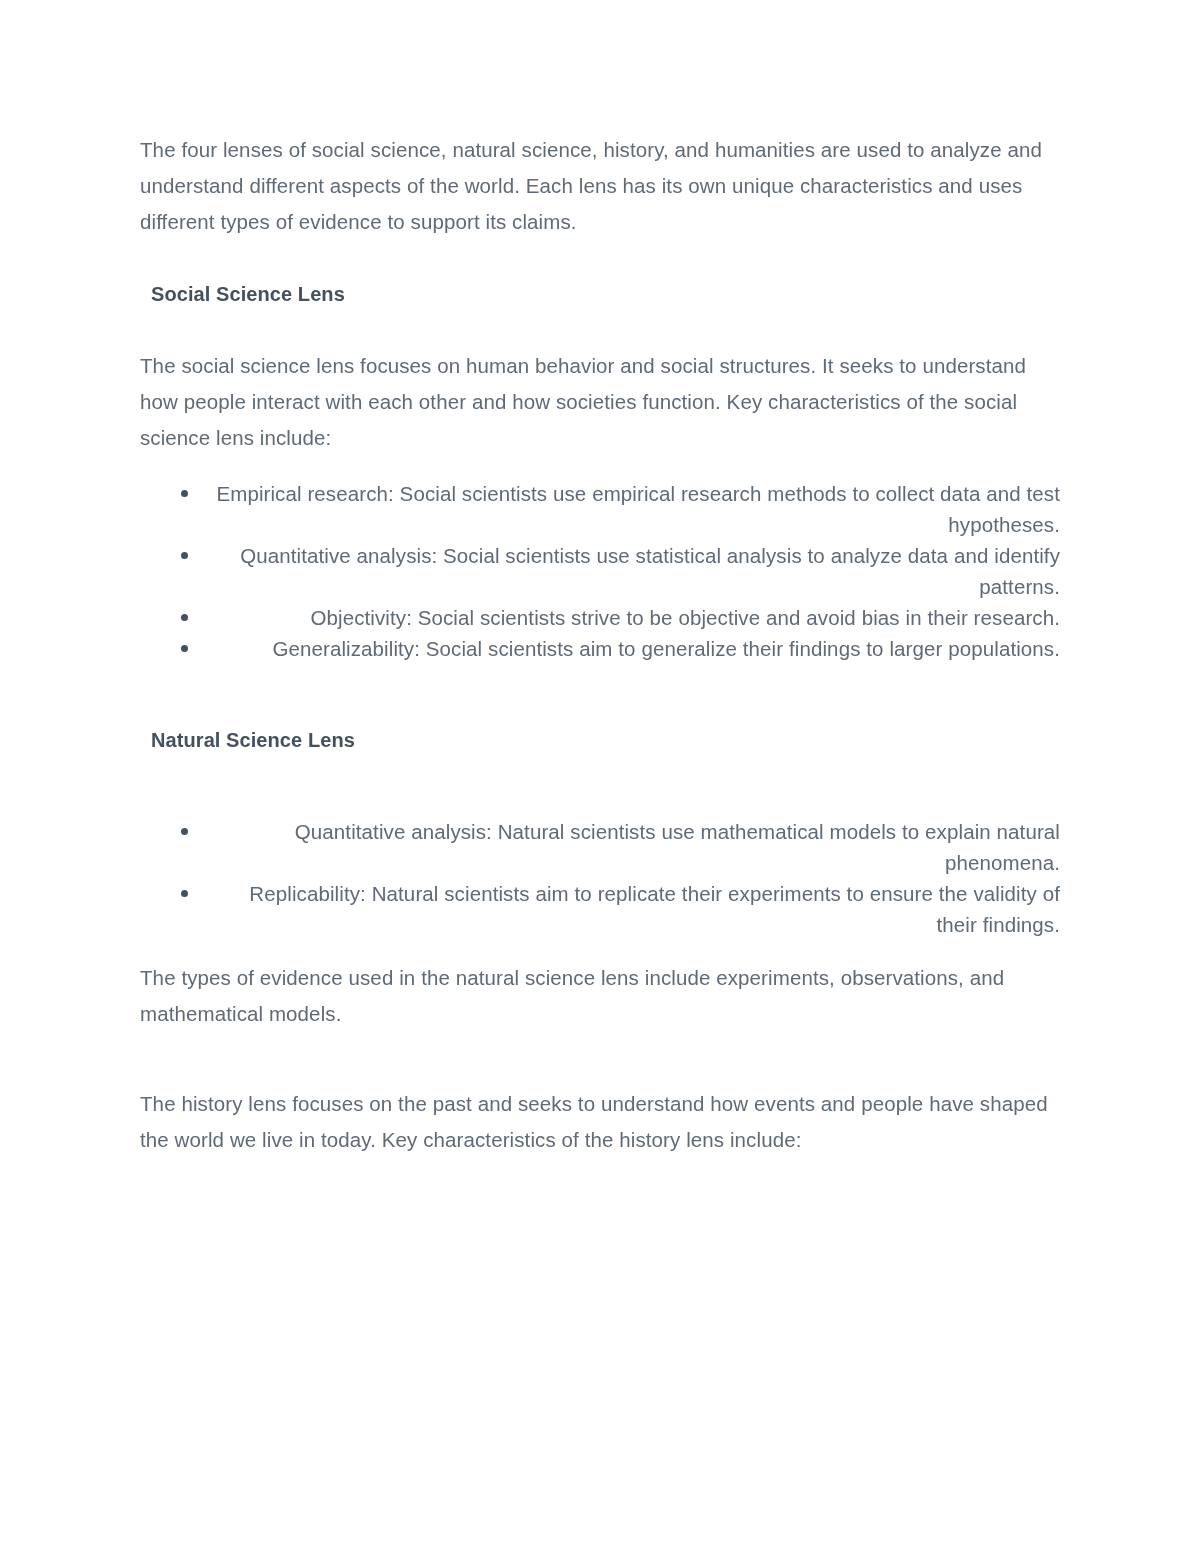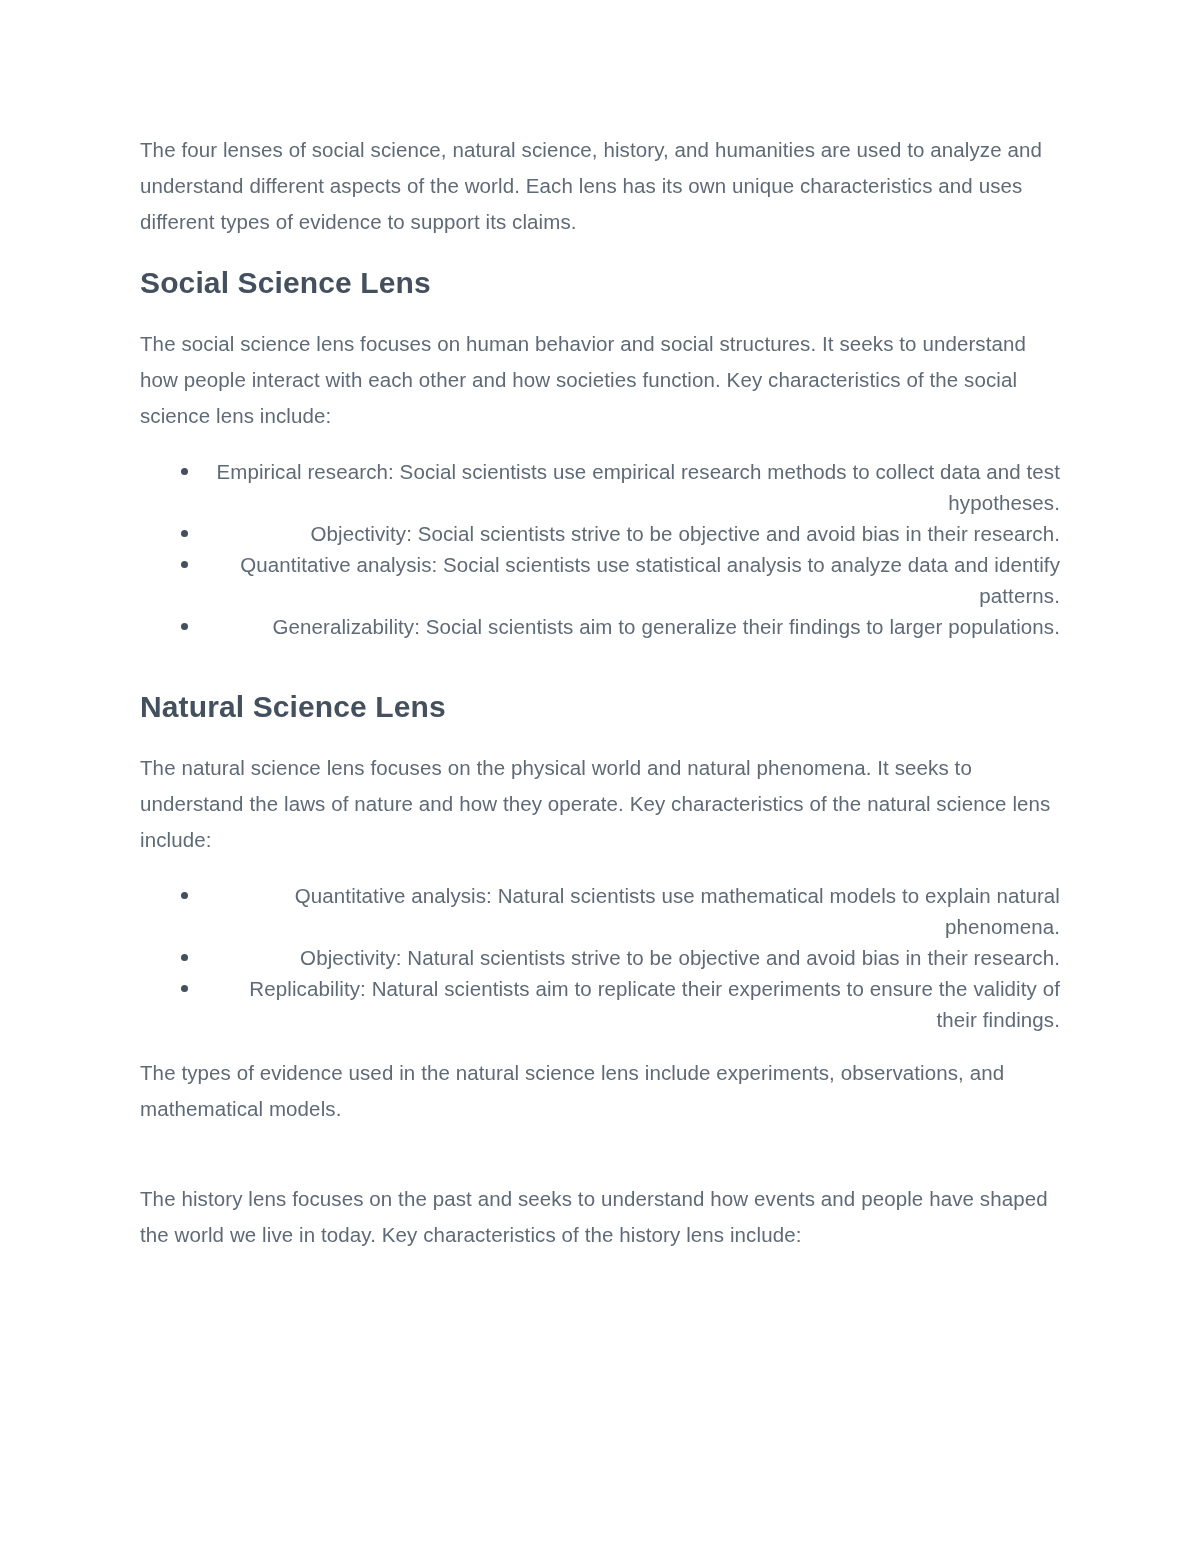--- a/index.html
+++ b/index.html
@@ -30,22 +30,22 @@
     margin: 0 0 0 0;
     font-size: 20.5px;
     line-height: 36px;
     color: #5f6a76;
     font-weight: 400;
     letter-spacing: 0.005em;
     text-align: left;
   }
   .para-intro { padding-top: 0; }
   h2.section-heading {
-    margin: 0;
-    font-size: 30px;
+    margin: 11px;
+    font-size: 20px;
     line-height: 34px;
     color: #44505e;
     font-weight: 700;
     letter-spacing: 0.004em;
   }
   
   .sp-after-intro { height: 26px; }
   .sp-after-heading { height: 26px; }
   .sp-after-para { height: 22px; }
   .sp-after-list { height: 20px; }
@@ -97,49 +97,44 @@
     <p class="para">The social science lens focuses on human behavior and social structures. It seeks to understand how people interact with each other and how societies function. Key characteristics of the social science lens include:</p>
     <div class="sp-after-para"></div>
 
     <ul class="bullets">
       <li>
         <span class="bullet-dot"></span>
         <span class="li-text">Empirical research: Social scientists use empirical research methods to collect data and test hypotheses.</span>
       </li>
       <li>
         <span class="bullet-dot"></span>
-        <span class="li-text">Objectivity: Social scientists strive to be objective and avoid bias in their research.</span>
+        <span class="li-text">Quantitative analysis: Social scientists use statistical analysis to analyze data and identify patterns.</span>
       </li>
       <li>
         <span class="bullet-dot"></span>
-        <span class="li-text">Quantitative analysis: Social scientists use statistical analysis to analyze data and identify patterns.</span>
+        <span class="li-text">Objectivity: Social scientists strive to be objective and avoid bias in their research.</span>
       </li>
       <li>
         <span class="bullet-dot"></span>
         <span class="li-text">Generalizability: Social scientists aim to generalize their findings to larger populations.</span>
       </li>
     </ul>
     <div class="sp-after-list"></div>
 
     <div class="sp-before-heading"></div>
 
     <h2 class="section-heading">Natural Science Lens</h2>
     <div class="sp-after-heading"></div>
 
-    <p class="para">The natural science lens focuses on the physical world and natural phenomena. It seeks to understand the laws of nature and how they operate. Key characteristics of the natural science lens include:</p>
     <div class="sp-after-para"></div>
 
     <ul class="bullets">
       <li>
         <span class="bullet-dot"></span>
         <span class="li-text">Quantitative analysis: Natural scientists use mathematical models to explain natural phenomena.</span>
-      </li>
-      <li>
-        <span class="bullet-dot"></span>
-        <span class="li-text">Objectivity: Natural scientists strive to be objective and avoid bias in their research.</span>
       </li>
       <li>
         <span class="bullet-dot"></span>
         <span class="li-text">Replicability: Natural scientists aim to replicate their experiments to ensure the validity of their findings.</span>
       </li>
     </ul>
     <div class="sp-after-list"></div>
 
     <p class="para">The types of evidence used in the natural science lens include experiments, observations, and mathematical models.</p>
     <div class="sp-before-heading"></div>

